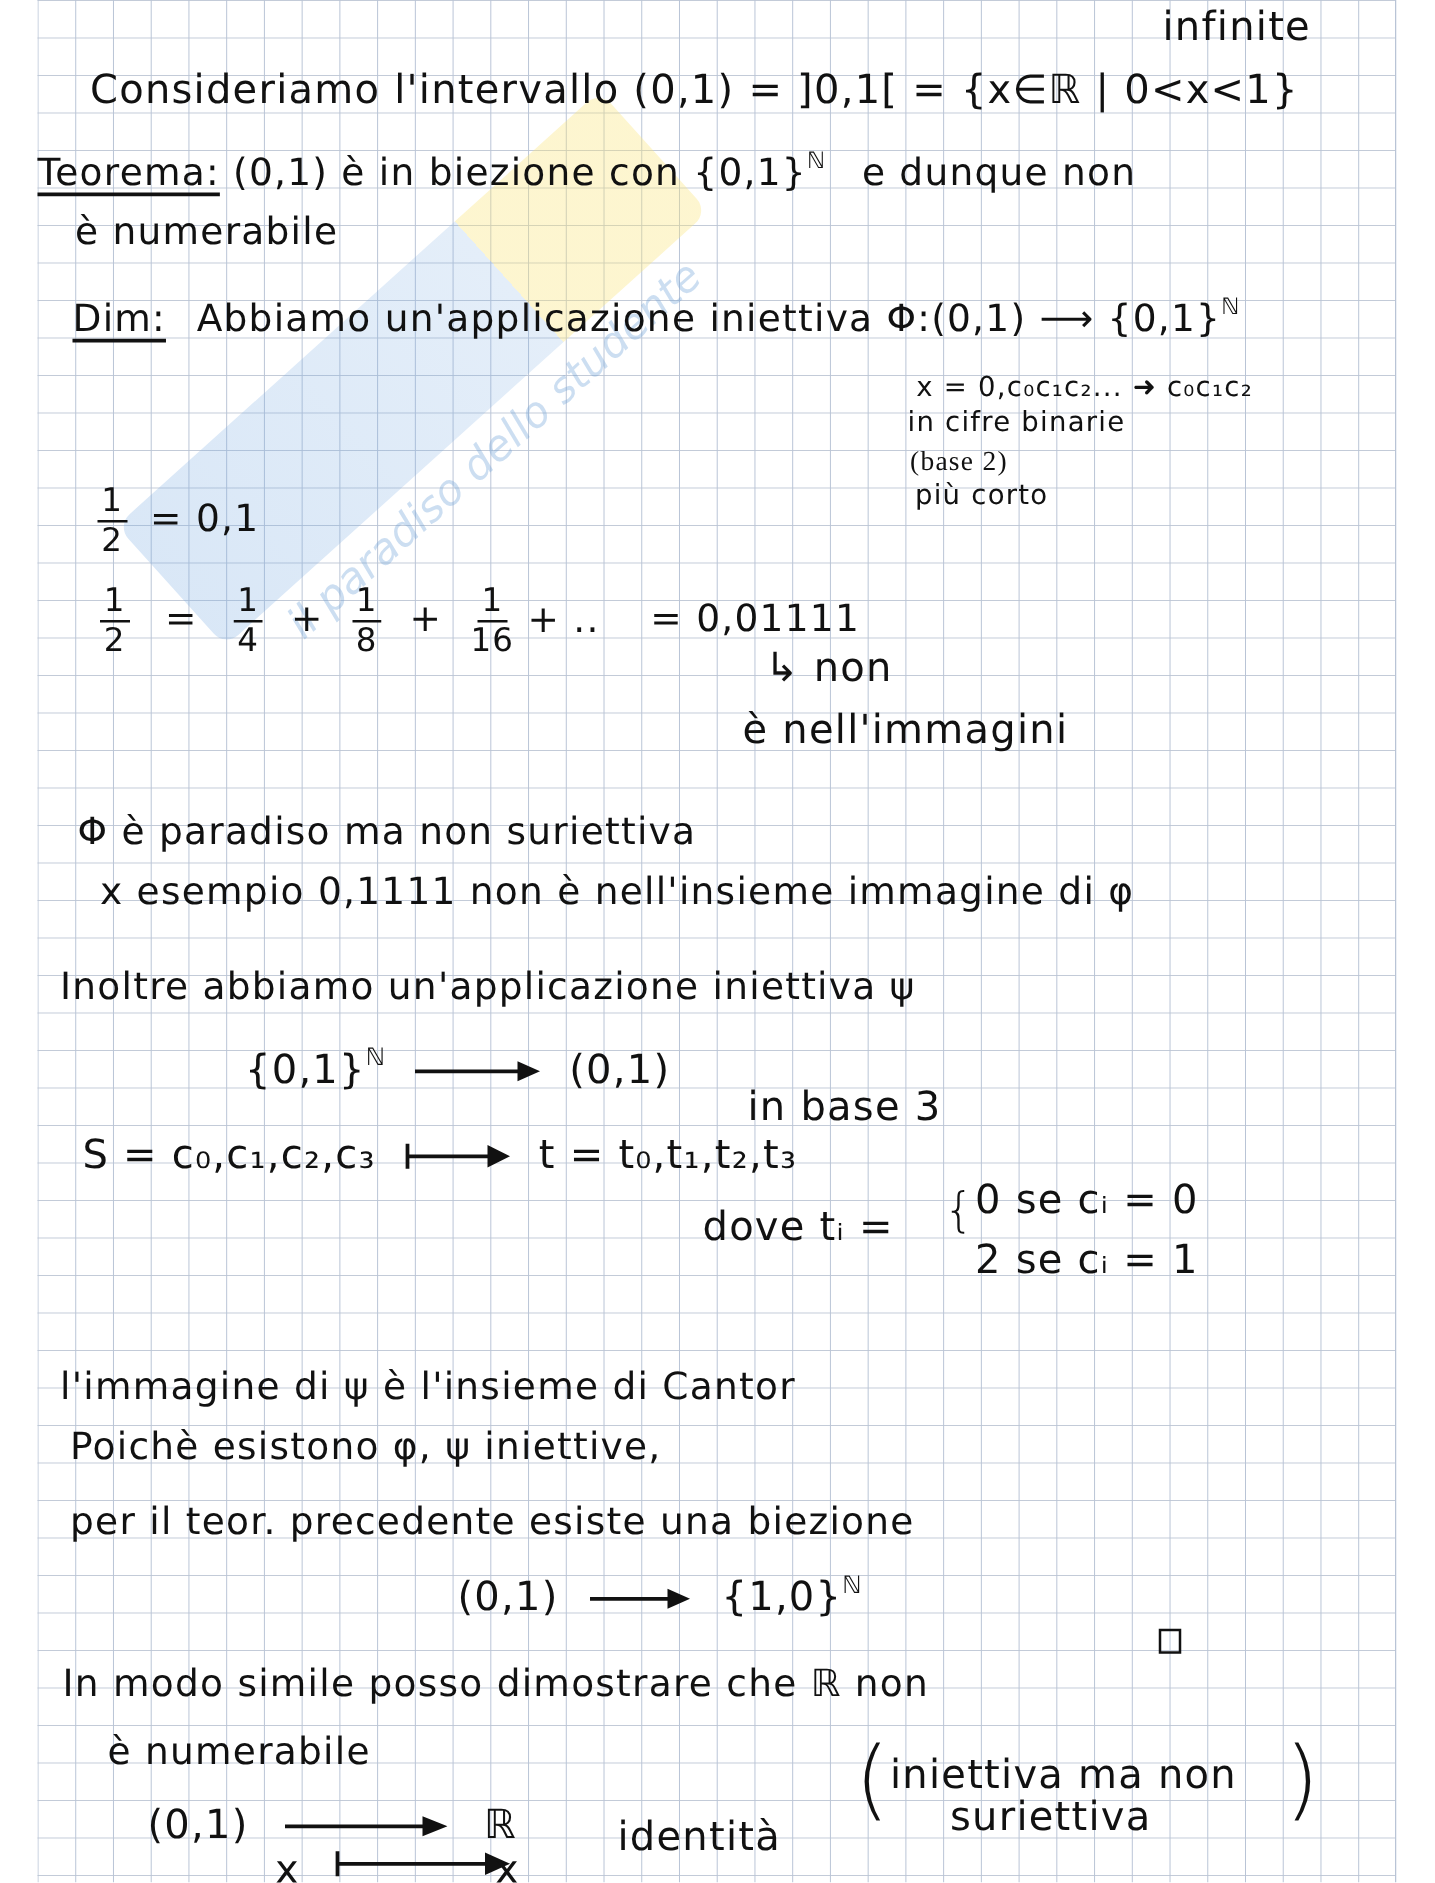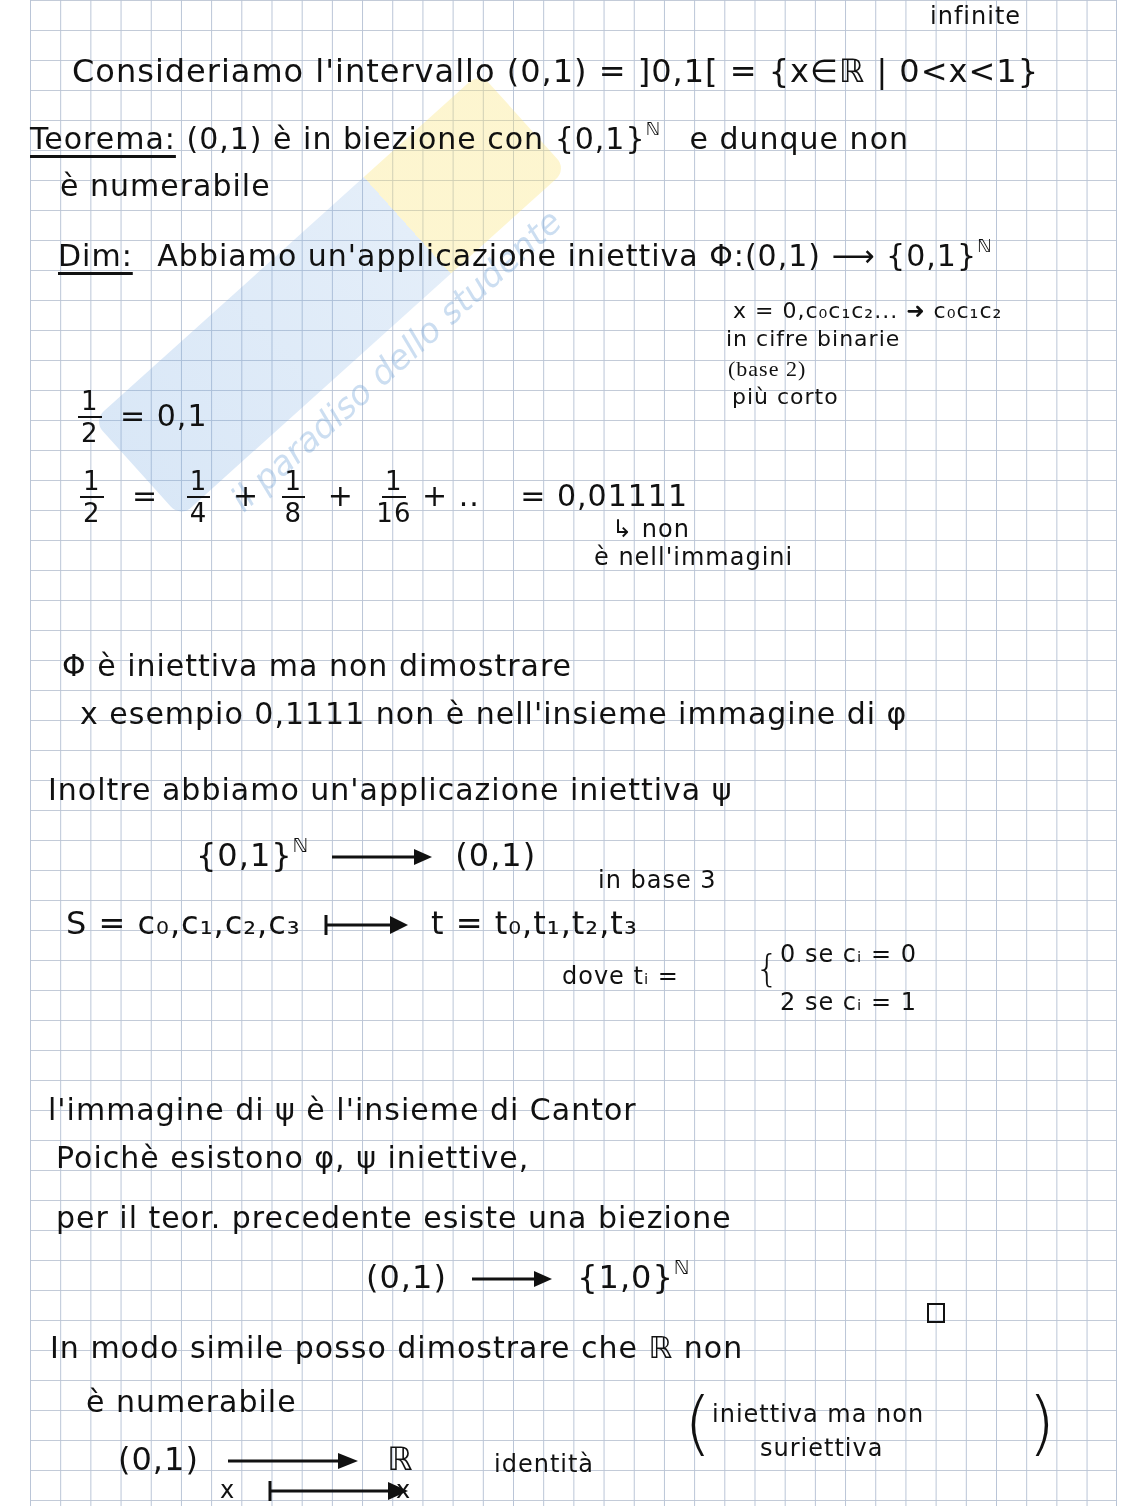--- a/index.html
+++ b/index.html
@@ -31,21 +31,21 @@
   }
   .wm-text {
     position: absolute; left: 120px; top: 260px; transform: rotate(-42deg);
     font-size: 34px; color: rgba(110,160,215,0.35); font-style: italic; white-space: nowrap;
   }
   .line {
     position: absolute; white-space: nowrap;
     font-family: "DejaVu Sans", sans-serif;
     font-size: 30px; color: #111111; letter-spacing: 1px;
   }
-  .sm { font-size: 24px; }
+  .sm { font-size: 32px; }
   .xs { font-size: 22px; }
   .u { text-decoration: underline; text-decoration-thickness: 3px; text-underline-offset: 6px; }
   sup { font-size: 60%; vertical-align: 14px; }
   .frac { display: inline-flex; flex-direction: column; align-items: center; vertical-align: middle; line-height: 1; font-size: 26px; }
   .frac .n { border-bottom: 2px solid #111; padding: 0 3px 2px; }
   .frac .d { padding-top: 2px; }
   .arrow { display: inline-block; vertical-align: middle; }
   .qed {
     position: absolute; left: 927px; top: 1303px; width: 18px; height: 20px;
     border: 2px solid #111; box-sizing: border-box;
@@ -109,23 +109,23 @@
   <span style="margin:0 12px;">+</span>
   <span class="frac">
       <span class="n">1</span>
       <span class="d">16</span>
     </span>
   <span>+ ..</span>
   <span style="margin-left:30px;">= 0,01111</span>
 </div>
 
 <div class="line sm" style="left:612px; top:515px;">↳ non</div>
-<div class="line sm" style="left:594px; top:543px;">è nell'immagini</div>
+<div class="line sm" style="left:594px; top:564px;">è nell'immagini</div>
 
-<div class="line" style="left:62px; top:648px;">Φ è iniettiva ma non dimostrare</div>
+<div class="line" style="left:62px; top:648px;">Φ è paradiso ma non suriettiva</div>
 <div class="line" style="left:80px; top:696px;">x esempio 0,1111 non è nell'insieme immagine di φ</div>
 
 <div class="line" style="left:48px; top:772px;">Inoltre abbiamo un'applicazione iniettiva ψ</div>
 
 <div class="line" style="left:196px; top:834px; font-size:32px;">
   <span>{0,1}</span><sup>ℕ</sup>
   <svg class="arrow" width="100" height="20" viewBox="0 0 100 20" style="margin:0 12px;">
       <line x1="0" y1="10" x2="84" y2="10" stroke="#111" stroke-width="3"></line>
       <polygon points="82,2 100,10 82,18" fill="#111"></polygon>
     </svg>

